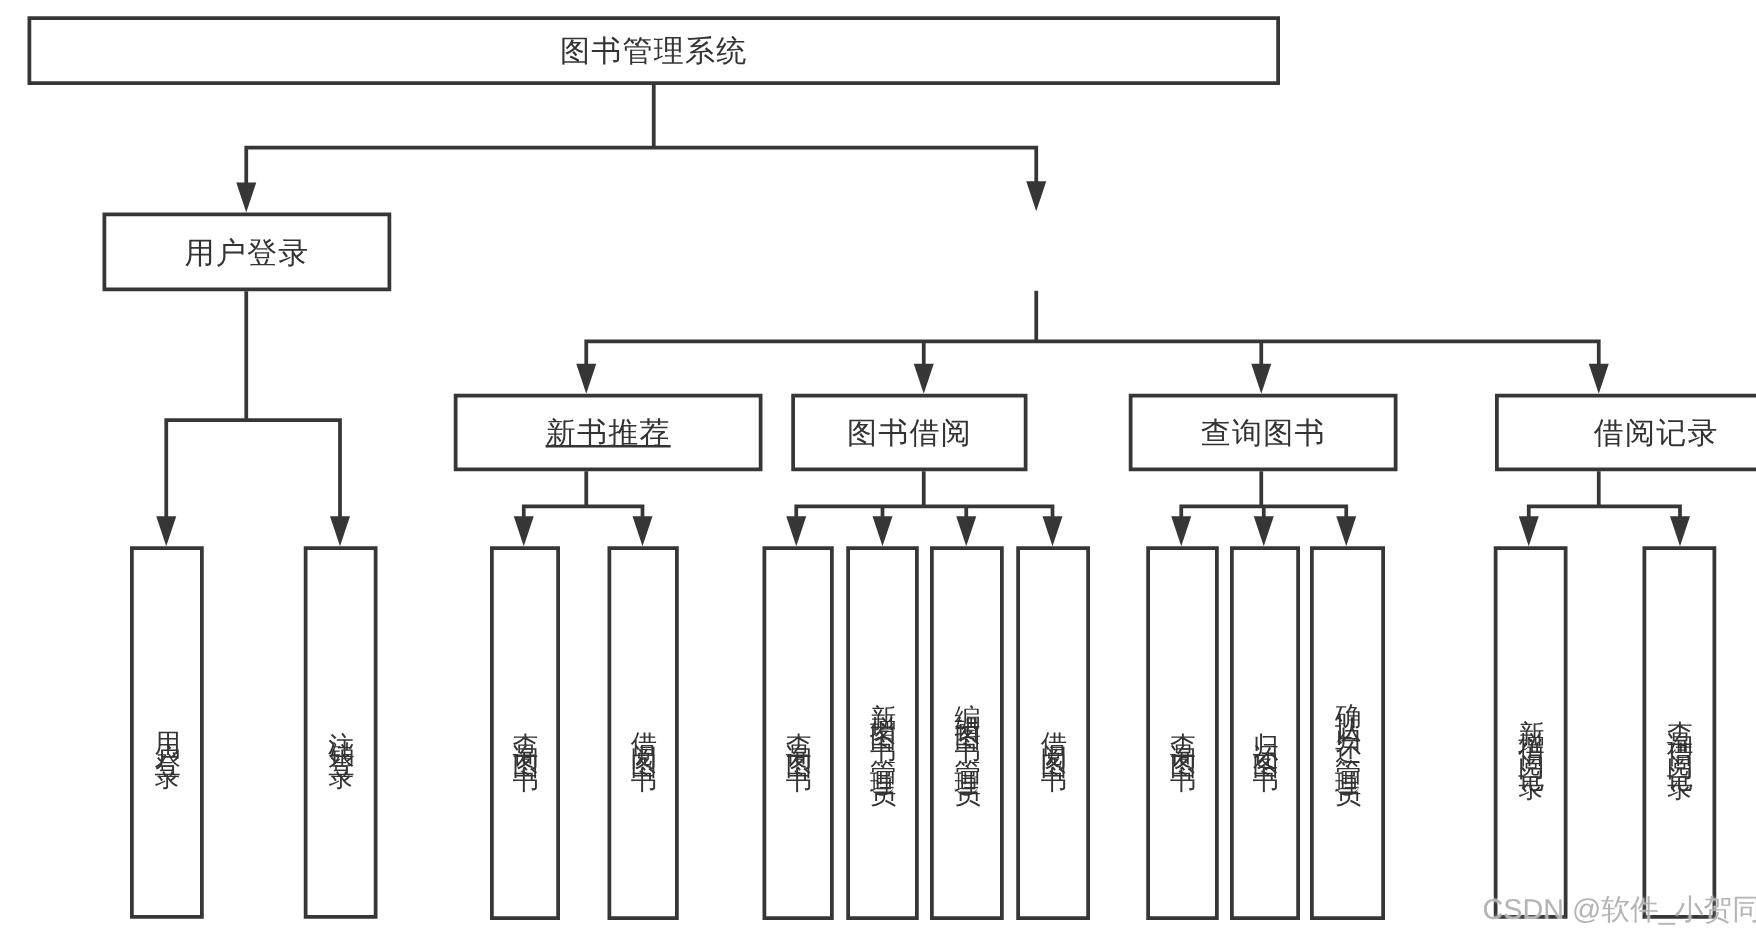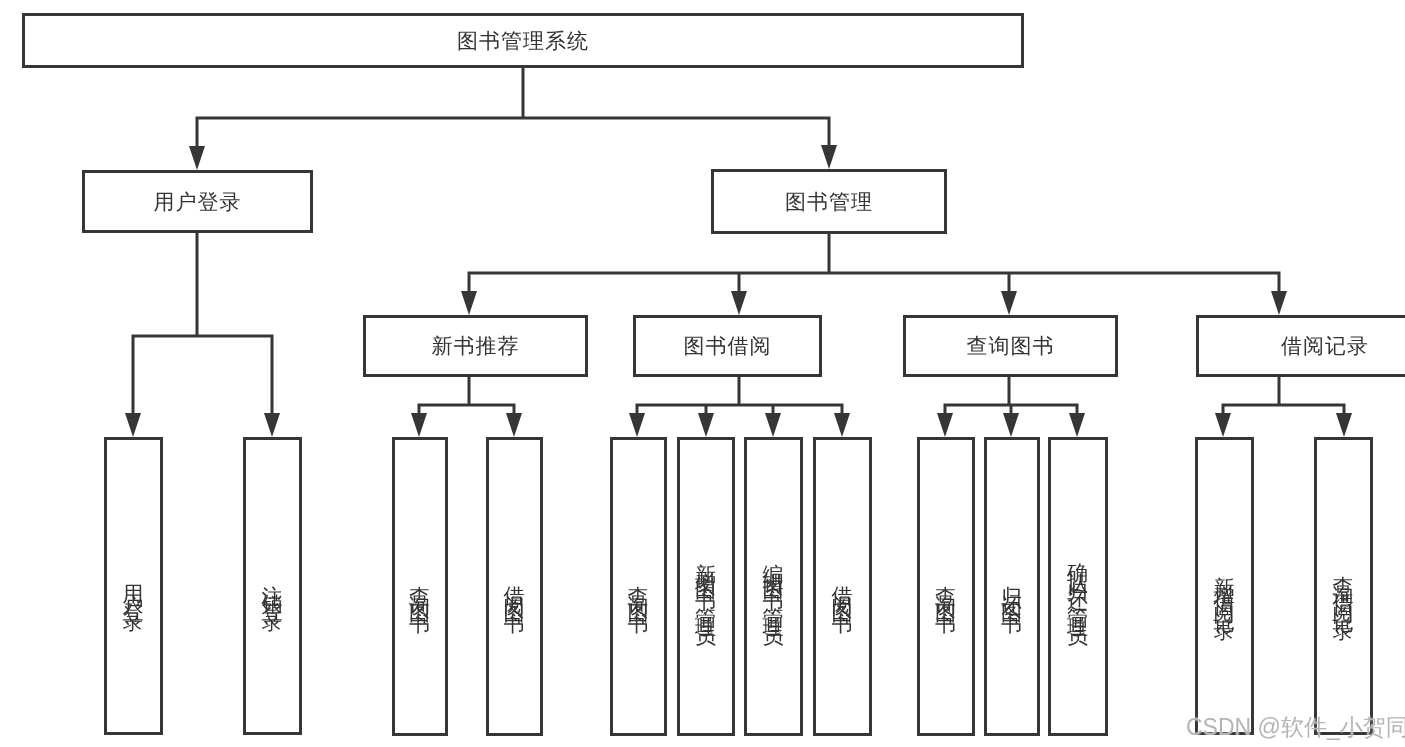--- a/index.html
+++ b/index.html
@@ -26,21 +26,21 @@
     box-sizing: border-box;
     border: 3px solid #363636;
     background: #ffffff;
     color: #333333;
     display: flex;
     align-items: center;
     justify-content: center;
     z-index: 2;
   }
   .node.h {
-    font-size: 21px;
+    font-size: 24px;
     letter-spacing: 1px;
     white-space: nowrap;
   }
   .node.v span {
     writing-mode: vertical-rl;
     text-orientation: upright;
     font-size: 21px;
     letter-spacing: 9px;
     line-height: 1;
     white-space: nowrap;
@@ -94,23 +94,22 @@
       <path d="M1003 413 h16 L1011 437 Z"></path>
       <path d="M1069 413 h16 L1077 437 Z"></path>
       <path d="M1215 413 h16 L1223 437 Z"></path>
       <path d="M1336 413 h16 L1344 437 Z"></path>
     </g>
   </svg>
 
   <div class="node h root-box">图书管理系统</div>
 
   <div class="node h" style="left:82px;top:170px;width:231px;height:63px;">用户登录</div>
-  <div class="node h" style="left:711px;top:169px;width:236px;height:65px;">图书管理</div>
 
-  <div class="node h" style="left:363px;top:315px;width:225px;height:62px;">新书推荐</div>
+  <div class="node h" style="left:363px;top:315px;width:247px;height:62px;text-decoration:underline;">新书推荐</div>
   <div class="node h" style="left:633px;top:315px;width:189px;height:62px;">图书借阅</div>
   <div class="node h" style="left:903px;top:315px;width:215px;height:62px;">查询图书</div>
   <div class="node h" style="left:1196px;top:315px;width:258px;height:62px;">借阅记录</div>
 
   <div class="node v" style="left:104px;top:437px;width:59px;height:298px;">
     <span>用户登录</span>
   </div>
   <div class="node v" style="left:243px;top:437px;width:59px;height:298px;">
     <span>注销登录</span>
   </div>

